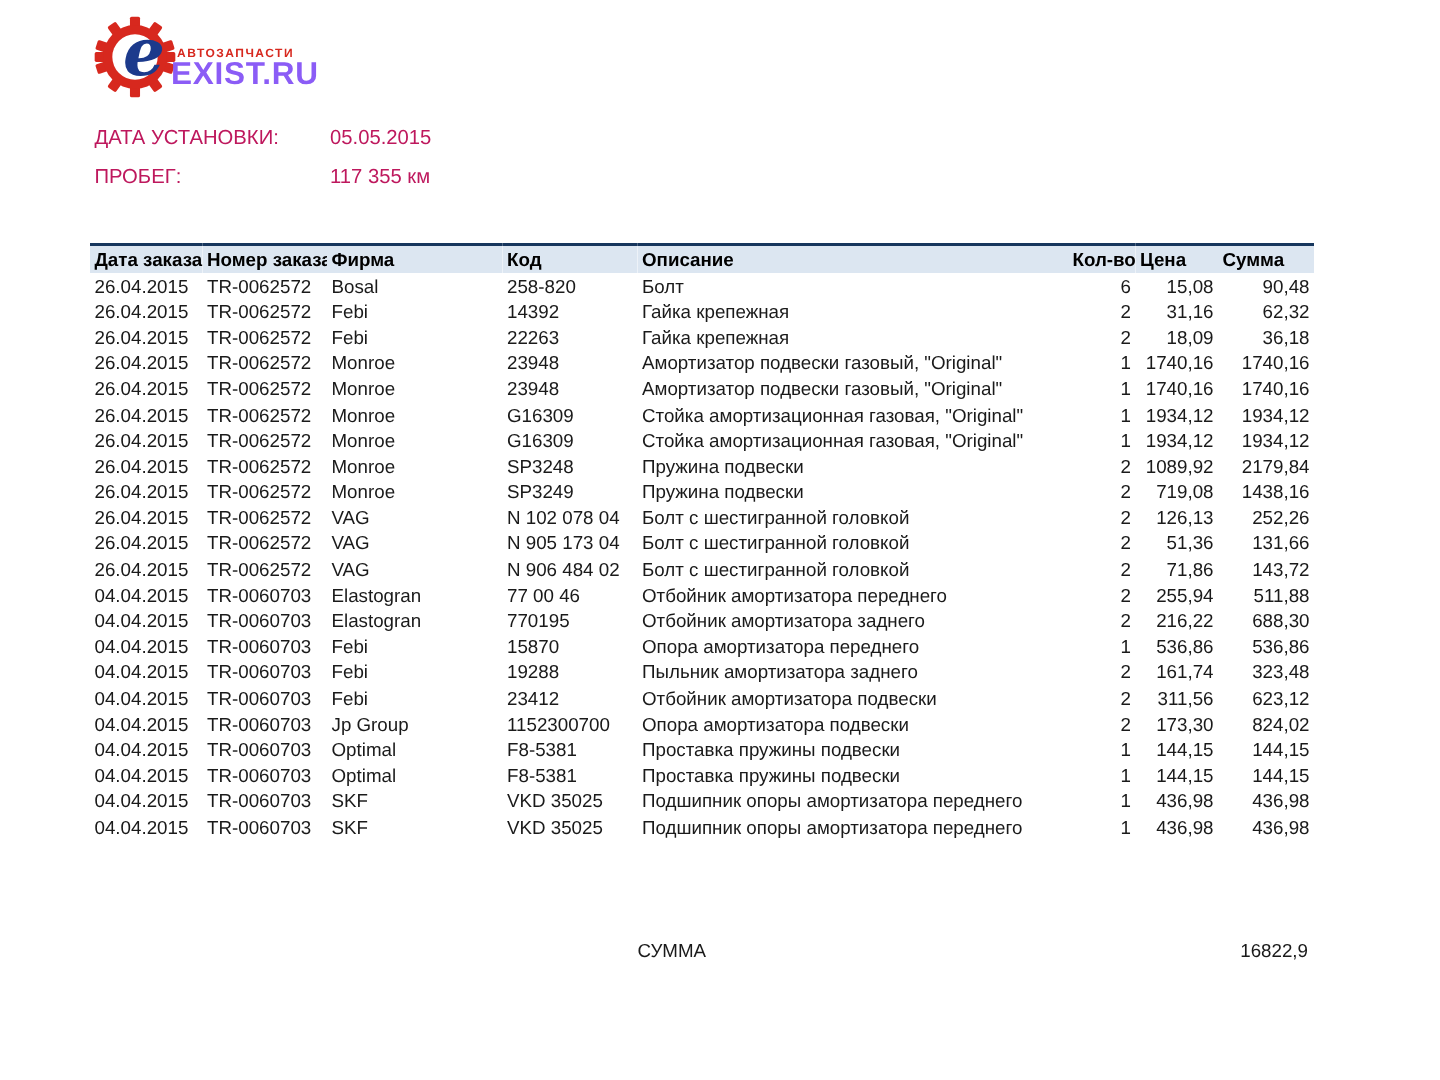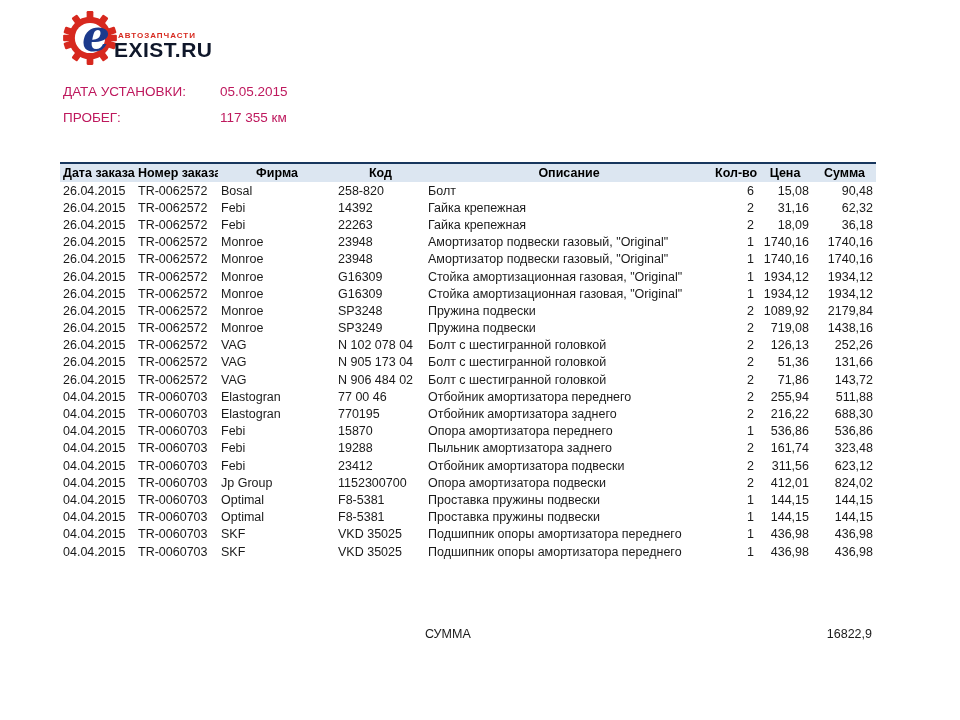--- a/index.html
+++ b/index.html
@@ -32,24 +32,24 @@
   .parts-table{
     position:absolute;left:60px;top:162px;width:816px;
     border-collapse:collapse;table-layout:fixed;
     font-size:12.5px;
   }
   .parts-table thead tr{
     background:#dce6f1;
     border-top:2.5px solid #17365d;
   }
   .parts-table th{
-    font-weight:bold;text-align:center;padding:1px 2px 1px 3px;
+    font-weight:bold;text-align:left;padding:1px 2px 1px 3px;
     height:16px;white-space:nowrap;overflow:hidden;color:#000;
   }
-  .parts-table th.num{text-align:center;margin-left:16px;}
+  .parts-table th.num{text-align:left;margin-left:16px;}
   .parts-table th.qty{padding-right:4px;}
   .parts-table td{
     padding:0 2px 0 3px;height:17.2px;white-space:nowrap;overflow:hidden;
     color:#1a1a1a;
   }
   .parts-table td.num{text-align:right;padding-right:3px;}
   
   .total-row{
     position:absolute;left:60px;top:627px;width:814px;height:16px;
     font-size:12.5px;color:#1a1a1a;
@@ -76,21 +76,21 @@
         <rect x="44" y="2" width="12" height="18" rx="2" transform="rotate(252 50 50)"></rect>
         <rect x="44" y="2" width="12" height="18" rx="2" transform="rotate(288 50 50)"></rect>
         <rect x="44" y="2" width="12" height="18" rx="2" transform="rotate(324 50 50)"></rect>
       </g>
       <circle cx="50" cy="50" r="38"></circle>
       <circle cx="50" cy="50" r="27" fill="#ffffff"></circle>
     </g>
   </svg>
   <div class="e-letter" style="color: rgb(28, 58, 140);">е</div>
   <div class="tagline" style="color: rgb(215, 40, 30);">АВТОЗАПЧАСТИ</div>
-  <div class="brand" style="color: #0f172a;">EXIST.RU</div>
+  <div class="brand" style="color: #8b5cf6;">EXIST.RU</div>
 </div>
 
 <div class="info-row first">
   <span>ДАТА УСТАНОВКИ:</span>
   <span class="info-value">05.05.2015</span>
 </div>
 <div class="info-row second">
   <span>ПРОБЕГ:</span>
   <span class="info-value">117 355 км</span>
 </div>
@@ -289,21 +289,21 @@
     <td class="num">311,56</td>
     <td class="num">623,12</td>
   </tr>
       <tr>
     <td>04.04.2015</td>
     <td>TR-0060703</td>
     <td>Jp Group</td>
     <td>1152300700</td>
     <td>Опора амортизатора подвески</td>
     <td class="num">2</td>
-    <td class="num">412,01</td>
+    <td class="num">173,30</td>
     <td class="num">824,02</td>
   </tr>
       <tr>
     <td>04.04.2015</td>
     <td>TR-0060703</td>
     <td>Optimal</td>
     <td>F8-5381</td>
     <td>Проставка пружины подвески</td>
     <td class="num">1</td>
     <td class="num">144,15</td>

